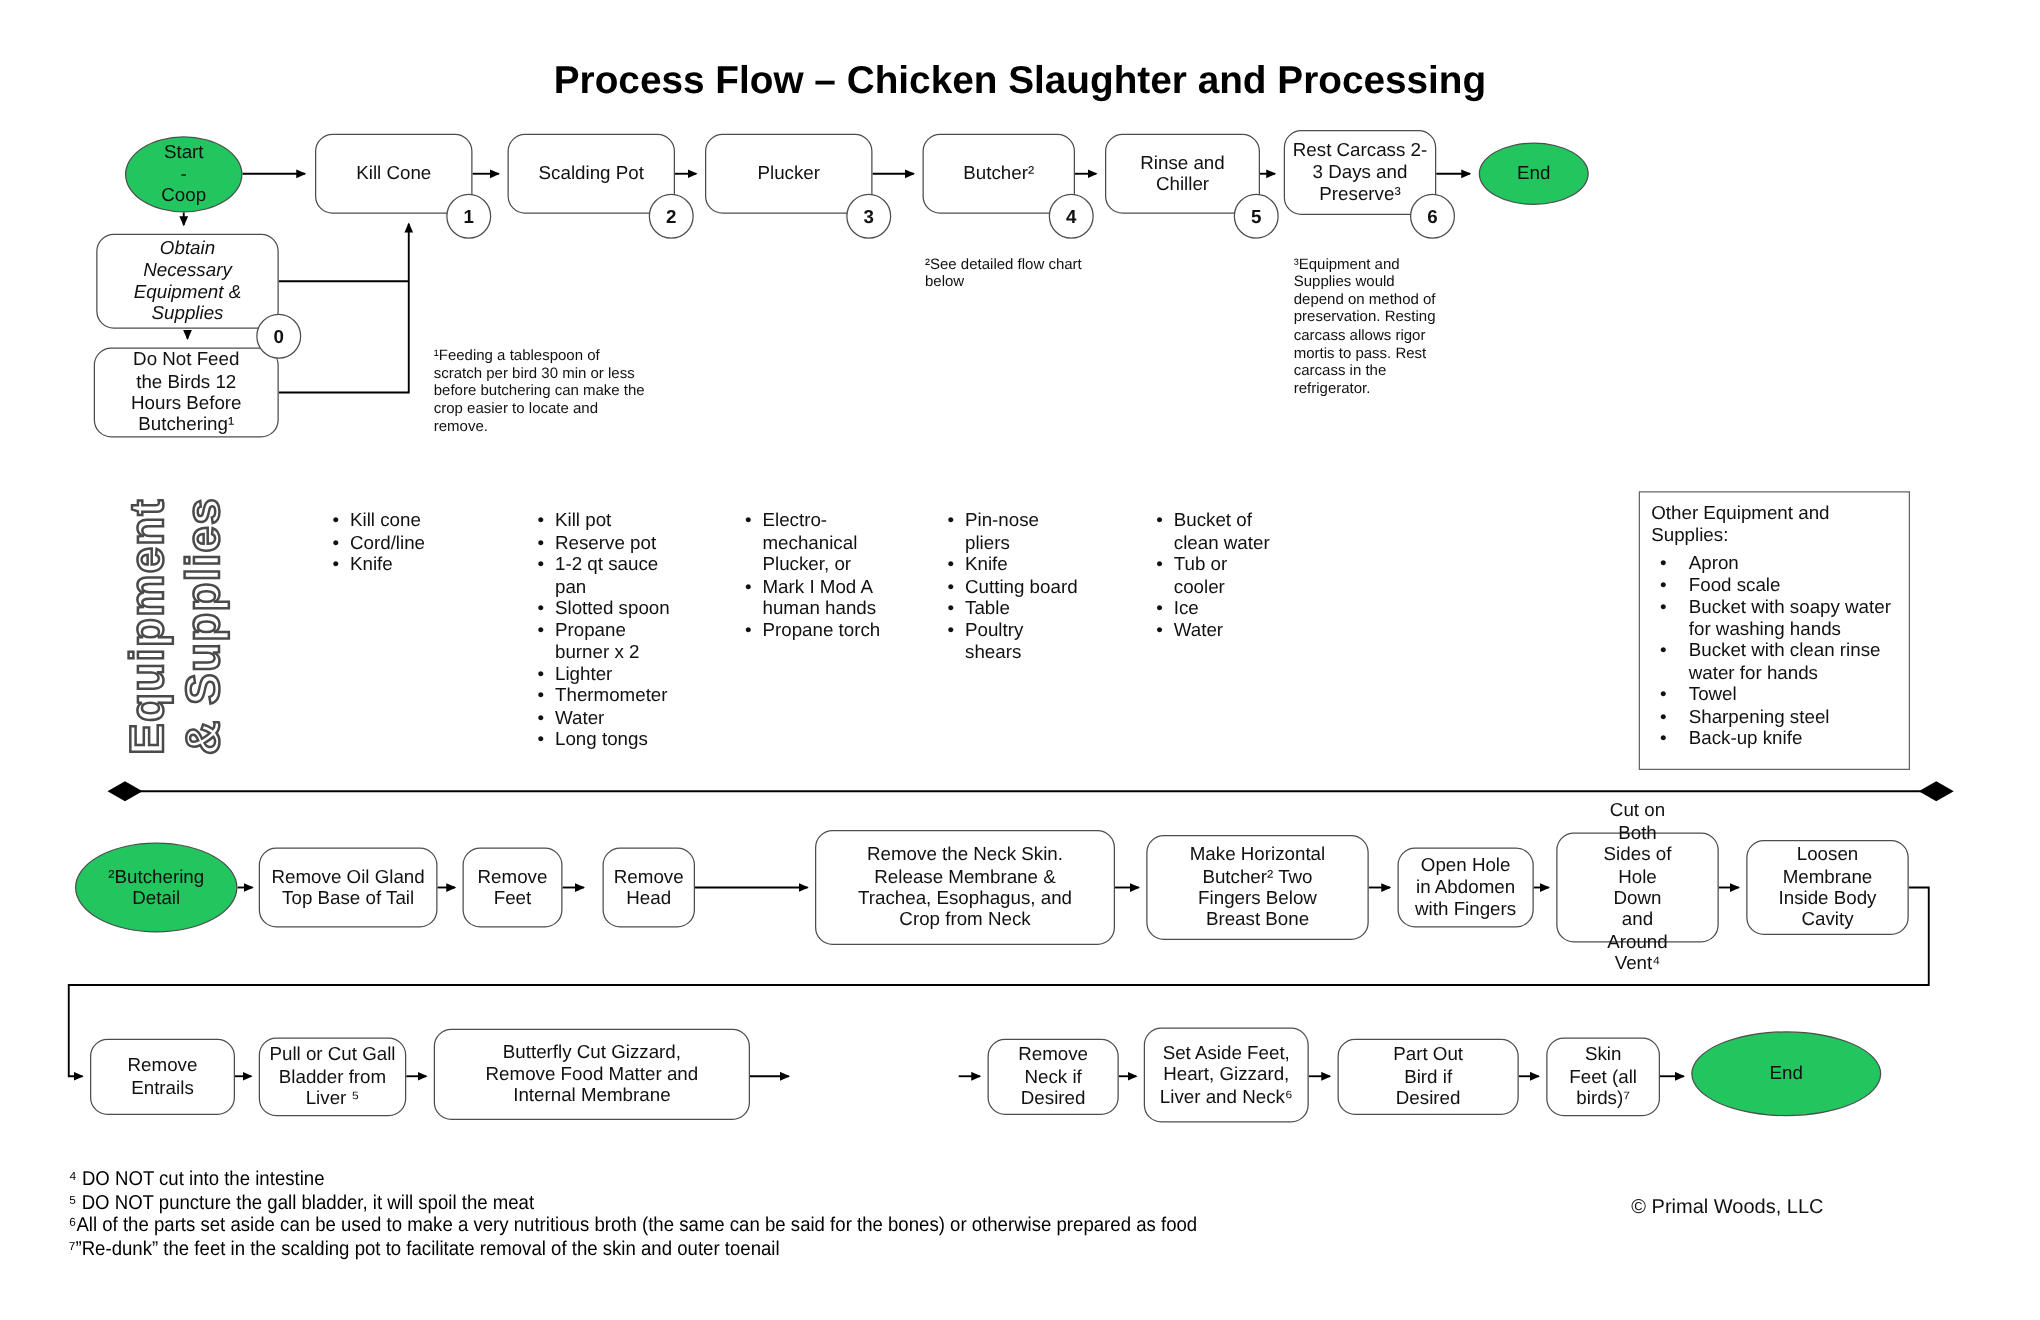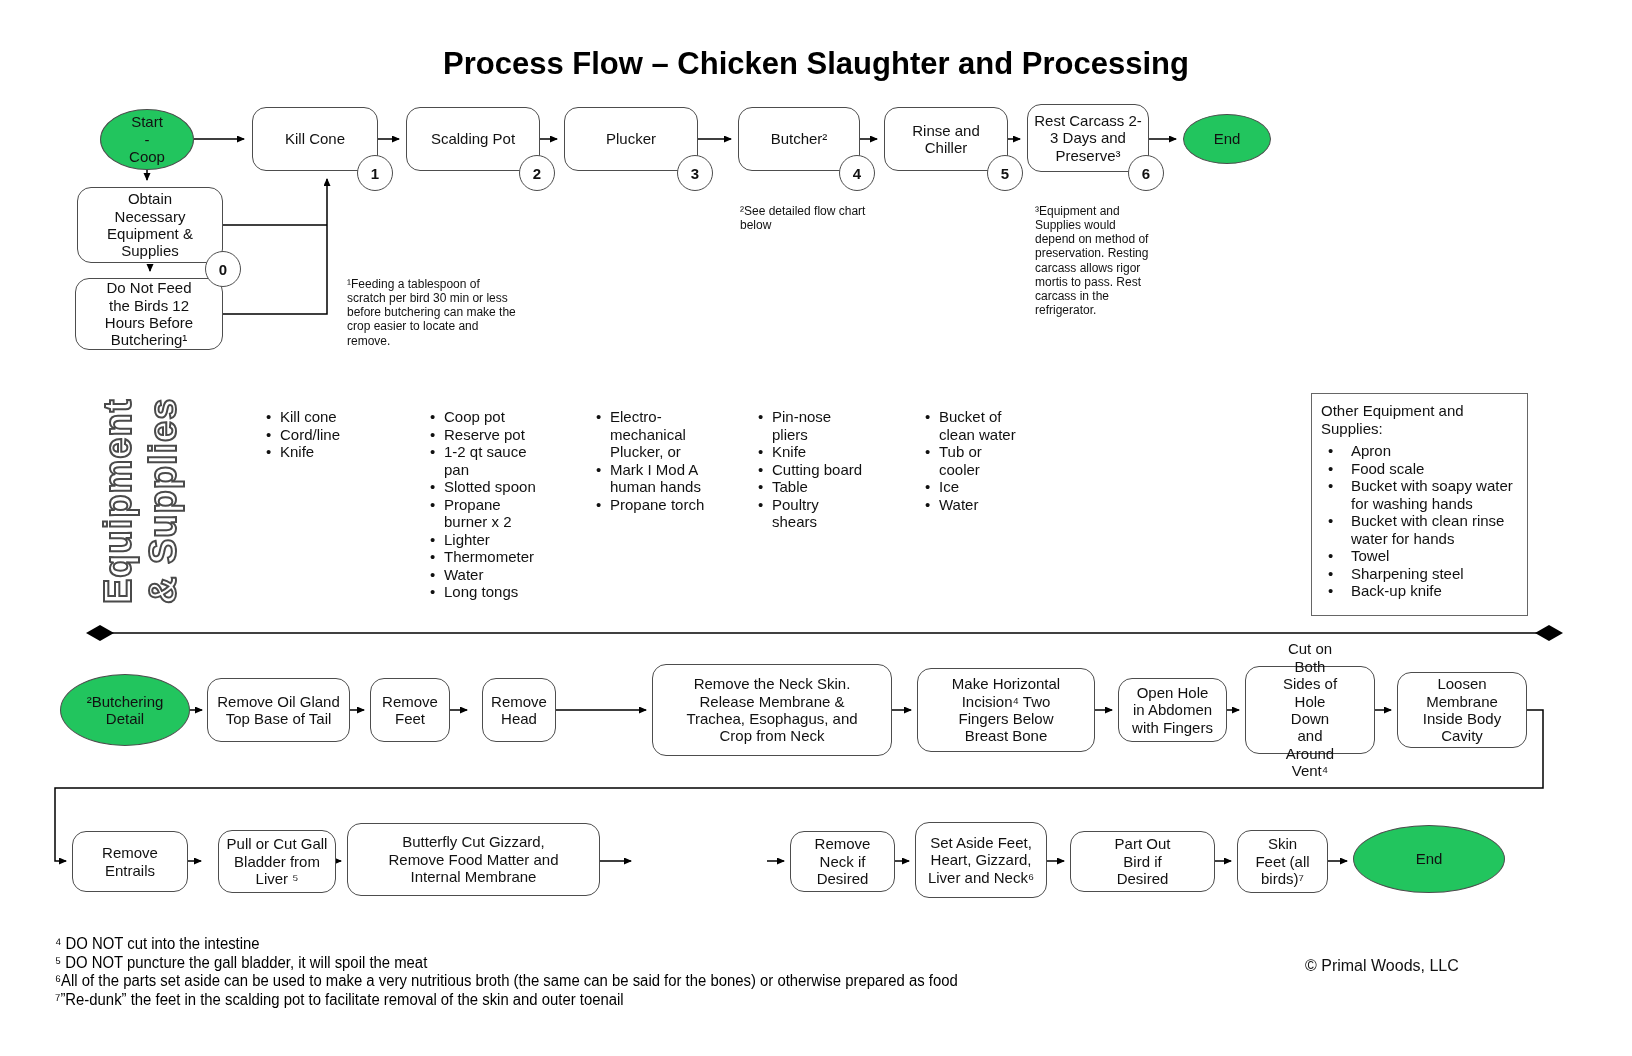--- a/index.html
+++ b/index.html
@@ -119,21 +119,21 @@
 
   <div class="nbox" style="left:1027px;top:104px;width:122px;height:68px;padding:0 5px;">
       <span>Rest Carcass 2-3 Days and Preserve³</span>
     </div>
   <div class="badge" style="left:1128px;top:155px;">6</div>
 
   <div class="nell" style="left:1183px;top:114px;width:88px;height:50px;">
       <span>End</span>
     </div>
 
-  <div class="nbox" style="left:77px;top:187px;width:146px;height:76px;padding:0 21px;">
+  <div class="nbox" style="left:77px;top:187px;width:146px;height:76px;padding:0 21px;font-style:italic;">
       <span>Obtain Necessary Equipment &amp; Supplies</span>
     </div>
   <div class="badge" style="left:205px;top:251px;">0</div>
 
   <div class="nbox" style="left:75px;top:278px;width:148px;height:72px;padding:0 18px;">
       <span>Do Not Feed the Birds 12 Hours Before Butchering¹</span>
     </div>
 
   <div class="note" style="left:347px;top:277px;width:172px;">¹Feeding a tablespoon of scratch per bird 30 min or less before butchering can make the crop easier to locate and remove.</div>
   <div class="note" style="left:740px;top:204px;width:128px;">²See detailed flow chart below</div>
@@ -144,21 +144,21 @@
     <div>&amp; Supplies</div>
   </div>
 
   <div class="eqcol" style="left:264px;top:408px;width:120px;">
     <div class="eqi">Kill cone</div>
     <div class="eqi">Cord/line</div>
     <div class="eqi">Knife</div>
   </div>
 
   <div class="eqcol" style="left:428px;top:408px;width:112px;">
-    <div class="eqi">Coop pot</div>
+    <div class="eqi">Kill pot</div>
     <div class="eqi">Reserve pot</div>
     <div class="eqi">1-2 qt sauce pan</div>
     <div class="eqi">Slotted spoon</div>
     <div class="eqi">Propane burner x 2</div>
     <div class="eqi">Lighter</div>
     <div class="eqi">Thermometer</div>
     <div class="eqi">Water</div>
     <div class="eqi">Long tongs</div>
   </div>
 
@@ -204,36 +204,36 @@
   <div class="nbox" style="left:370px;top:678px;width:80px;height:64px;padding:0 8px;">
       <span>Remove Feet</span>
     </div>
   <div class="nbox" style="left:482px;top:678px;width:74px;height:64px;padding:0 4px;">
       <span>Remove Head</span>
     </div>
   <div class="nbox" style="left:652px;top:664px;width:240px;height:92px;padding:0 29px;">
       <span>Remove the Neck Skin. Release Membrane &amp; Trachea, Esophagus, and Crop from Neck</span>
     </div>
   <div class="nbox" style="left:917px;top:668px;width:178px;height:84px;padding:0 28px;">
-      <span>Make Horizontal Incision⁴ Two Fingers Below Breast Bone</span>
+      <span>Make Horizontal Butcher² Two Fingers Below Breast Bone</span>
     </div>
   <div class="nbox" style="left:1118px;top:678px;width:109px;height:64px;padding:0 12px;">
       <span>Open Hole in Abdomen with Fingers</span>
     </div>
   <div class="nbox" style="left:1245px;top:666px;width:130px;height:88px;padding:0 32px;">
       <span>Cut on Both Sides of Hole Down and Around Vent⁴</span>
     </div>
   <div class="nbox" style="left:1397px;top:672px;width:130px;height:76px;padding:0 22px;">
       <span>Loosen Membrane Inside Body Cavity</span>
     </div>
 
   <div class="nbox" style="left:72px;top:831px;width:116px;height:61px;padding:0 13px;">
       <span>Remove Entrails</span>
     </div>
-  <div class="nbox" style="left:207px;top:830px;width:118px;height:63px;padding:0 7px;margin-left:11px;">
+  <div class="nbox" style="left:207px;top:830px;width:118px;height:63px;padding:0 7px;">
       <span>Pull or Cut Gall Bladder from Liver ⁵</span>
     </div>
   <div class="nbox" style="left:347px;top:823px;width:253px;height:73px;padding:0 33px;">
       <span>Butterfly Cut Gizzard, Remove Food Matter and Internal Membrane</span>
     </div>
   <div class="nbox" style="left:790px;top:831px;width:105px;height:61px;padding:0 12px;">
       <span>Remove Neck if Desired</span>
     </div>
   <div class="nbox" style="left:915px;top:822px;width:132px;height:76px;padding:0 8px;">
       <span>Set Aside Feet, Heart, Gizzard, Liver and Neck⁶</span>

